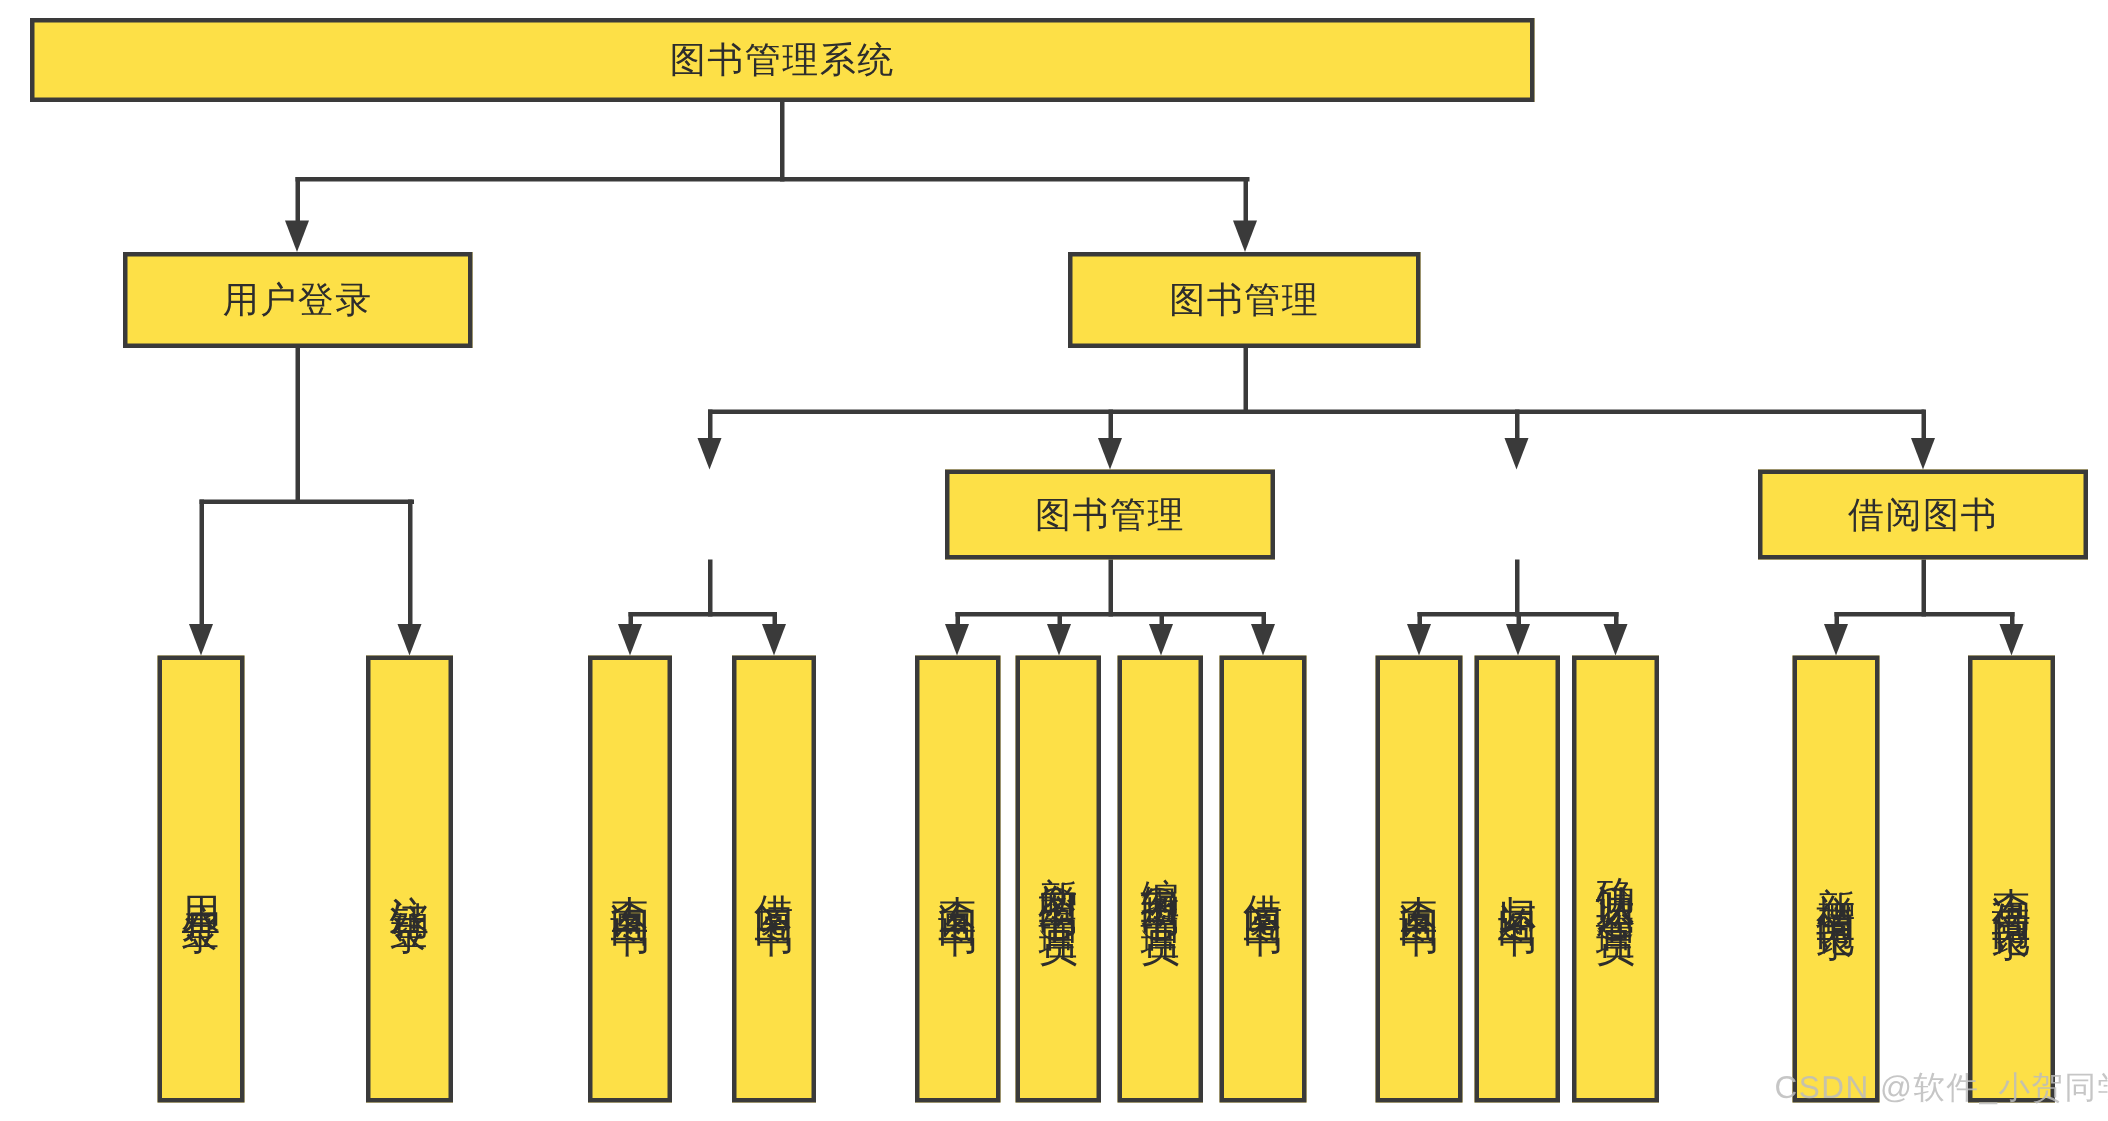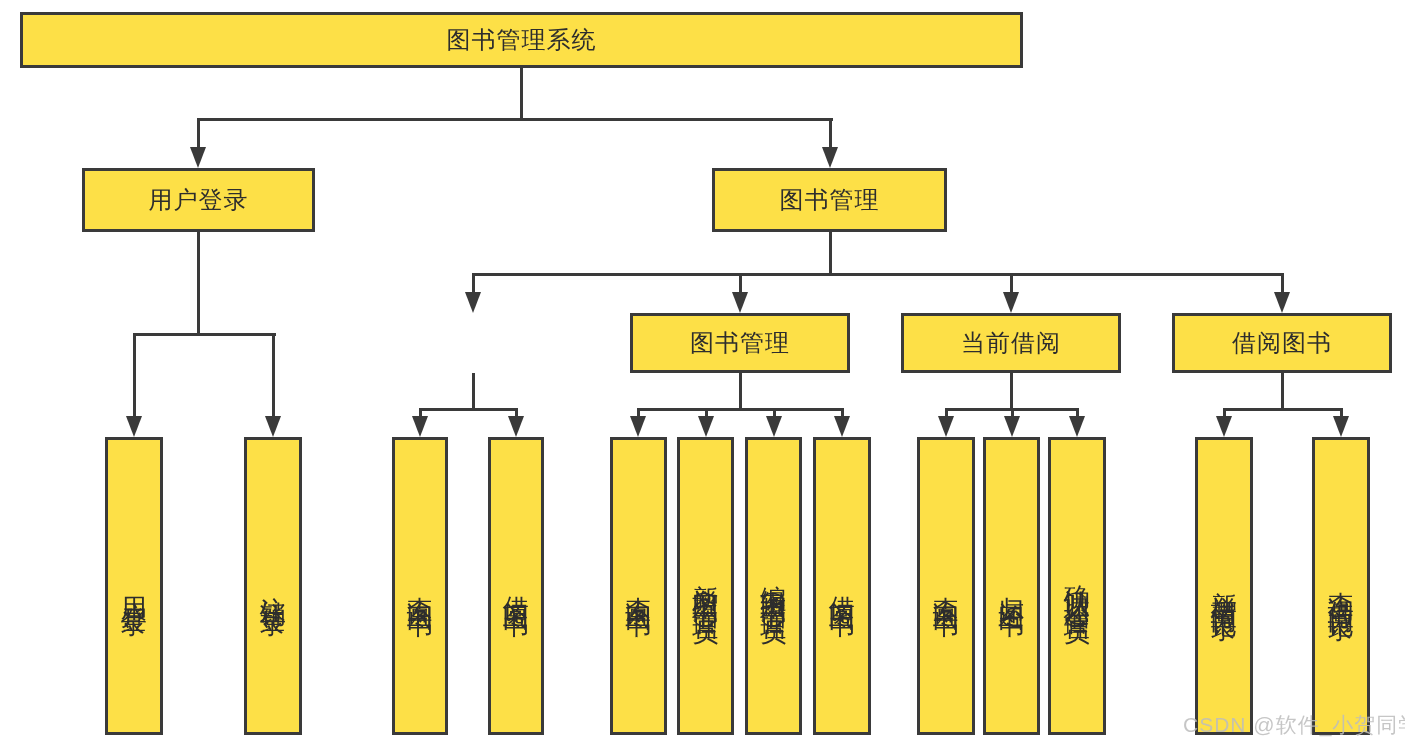--- a/index.html
+++ b/index.html
@@ -78,23 +78,20 @@
 
   <div class="node" style="left:712px;top:168px;width:235px;height:64px">
     <span class="lbl-h">图书管理</span>
   </div>
 
 
   <div class="node" style="left:630px;top:313px;width:220px;height:60px">
     <span class="lbl-h">图书管理</span>
   </div>
 
-  <div class="node" style="left:901px;top:313px;width:220px;height:60px">
-    <span class="lbl-h">当前借阅</span>
-  </div>
 
   <div class="node" style="left:1172px;top:313px;width:220px;height:60px">
     <span class="lbl-h">借阅图书</span>
   </div>
 
   <div class="node" style="left:105px;top:437px;width:58px;height:298px">
     <span class="lbl-v">用户登录</span>
   </div>
 
   <div class="node" style="left:244px;top:437px;width:58px;height:298px">

